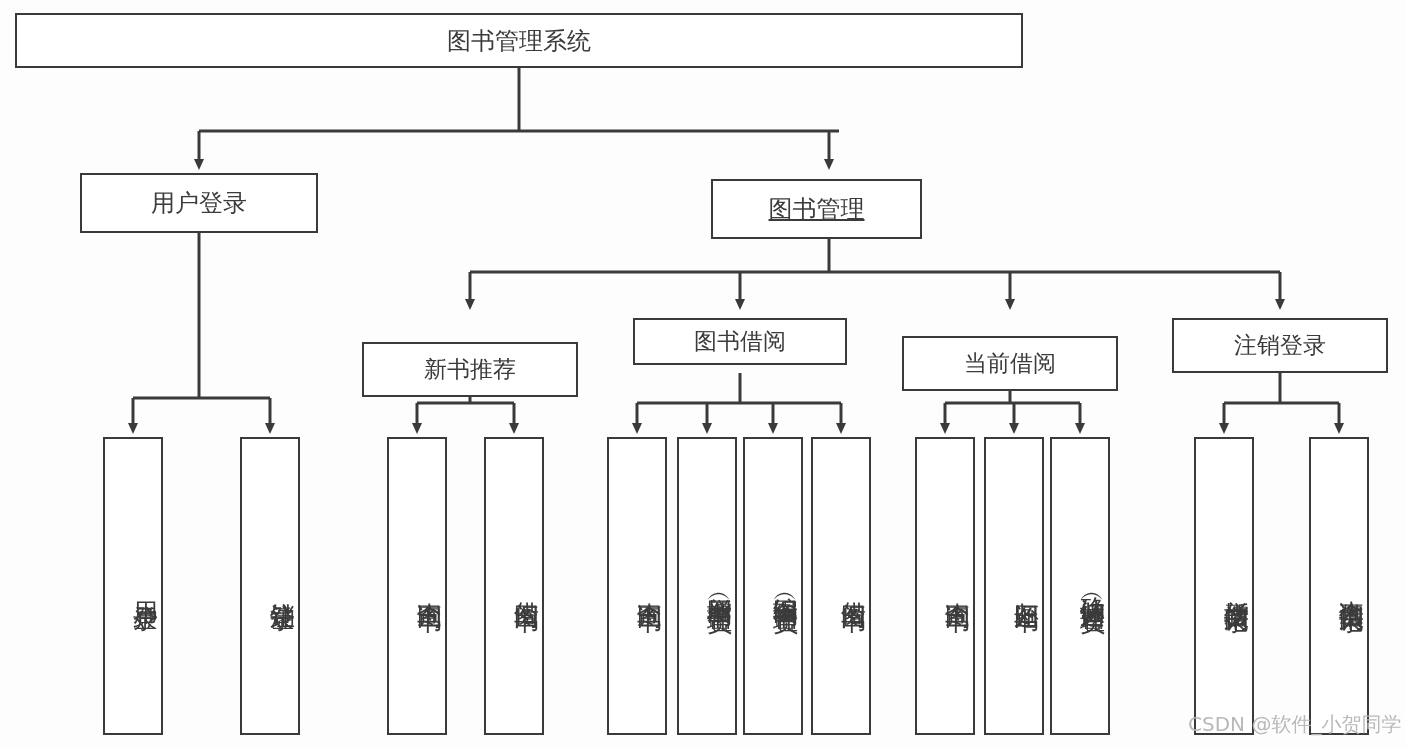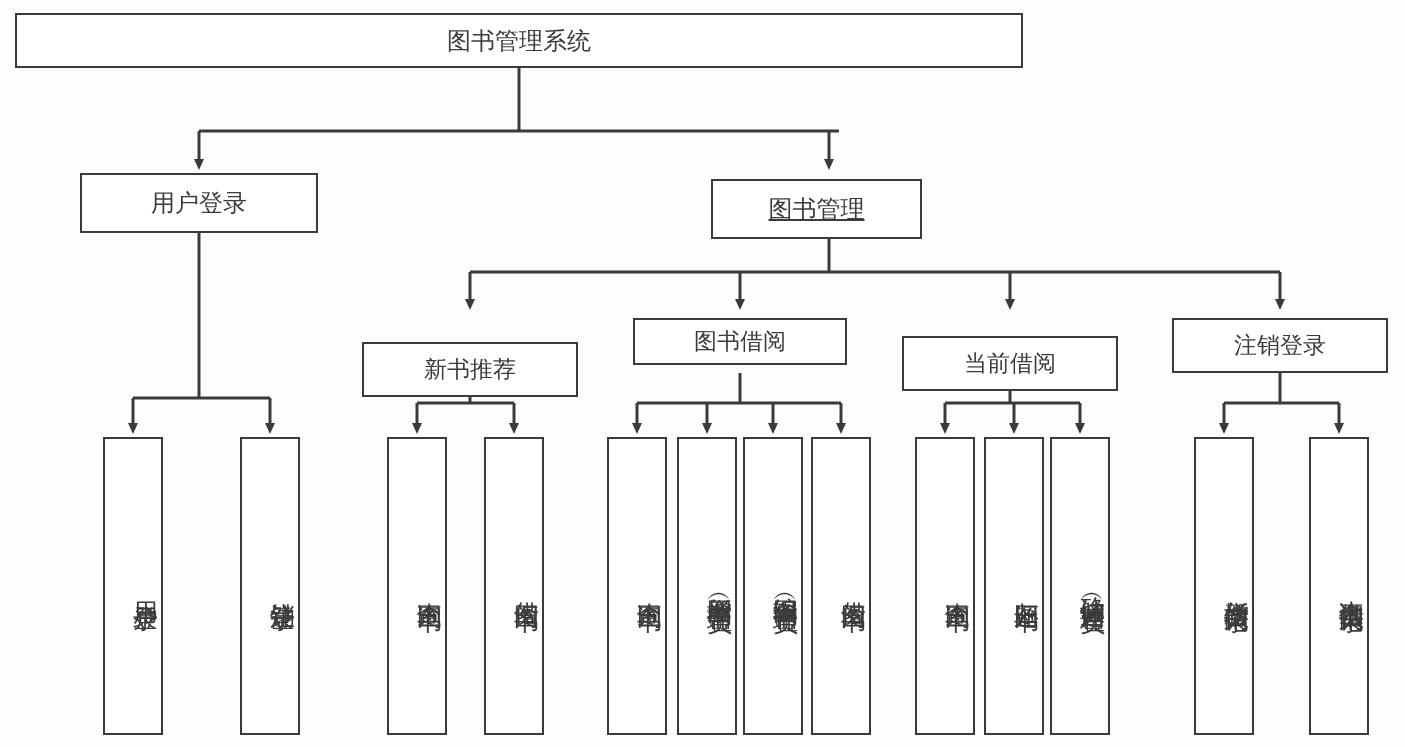--- a/index.html
+++ b/index.html
@@ -187,14 +187,15 @@
     <span class="leaf-label">确认归还（管理员）</span>
   </div>
 
   <div class="node leaf" style="left:1194px; top:437px; width:60px; height:298px;">
     <span class="leaf-label">新增借阅记录</span>
   </div>
   <div class="node leaf" style="left:1309px; top:437px; width:60px; height:298px;">
     <span class="leaf-label">查询借阅记录</span>
   </div>
 
+  <div class="watermark">CSDN @软件_小贺同学</div>
 
 </div>
 
 </body></html>

